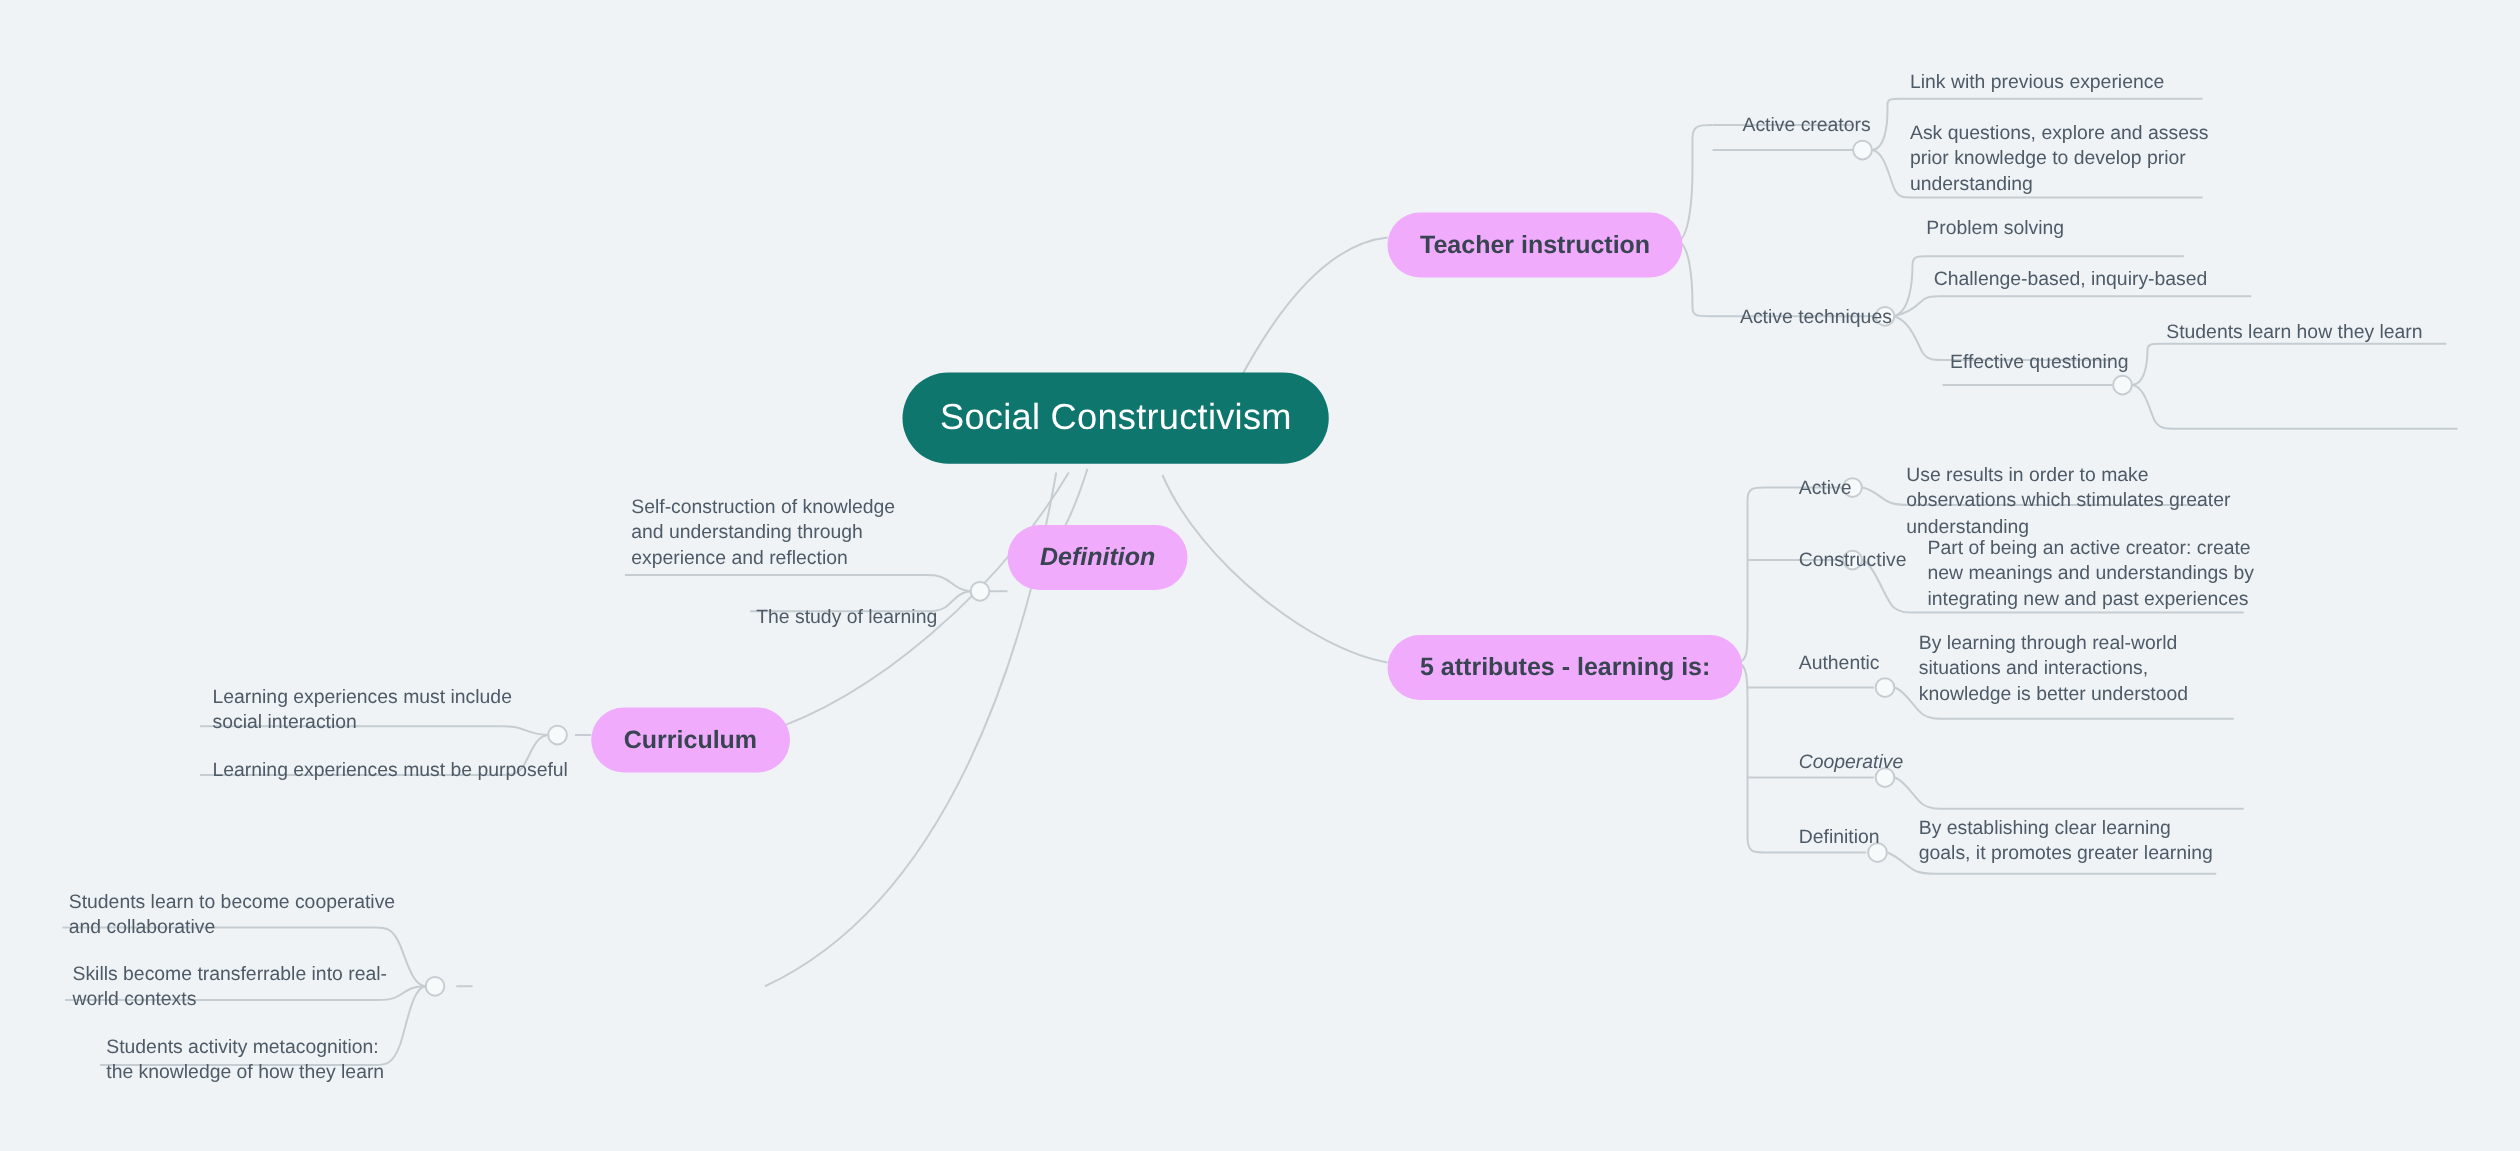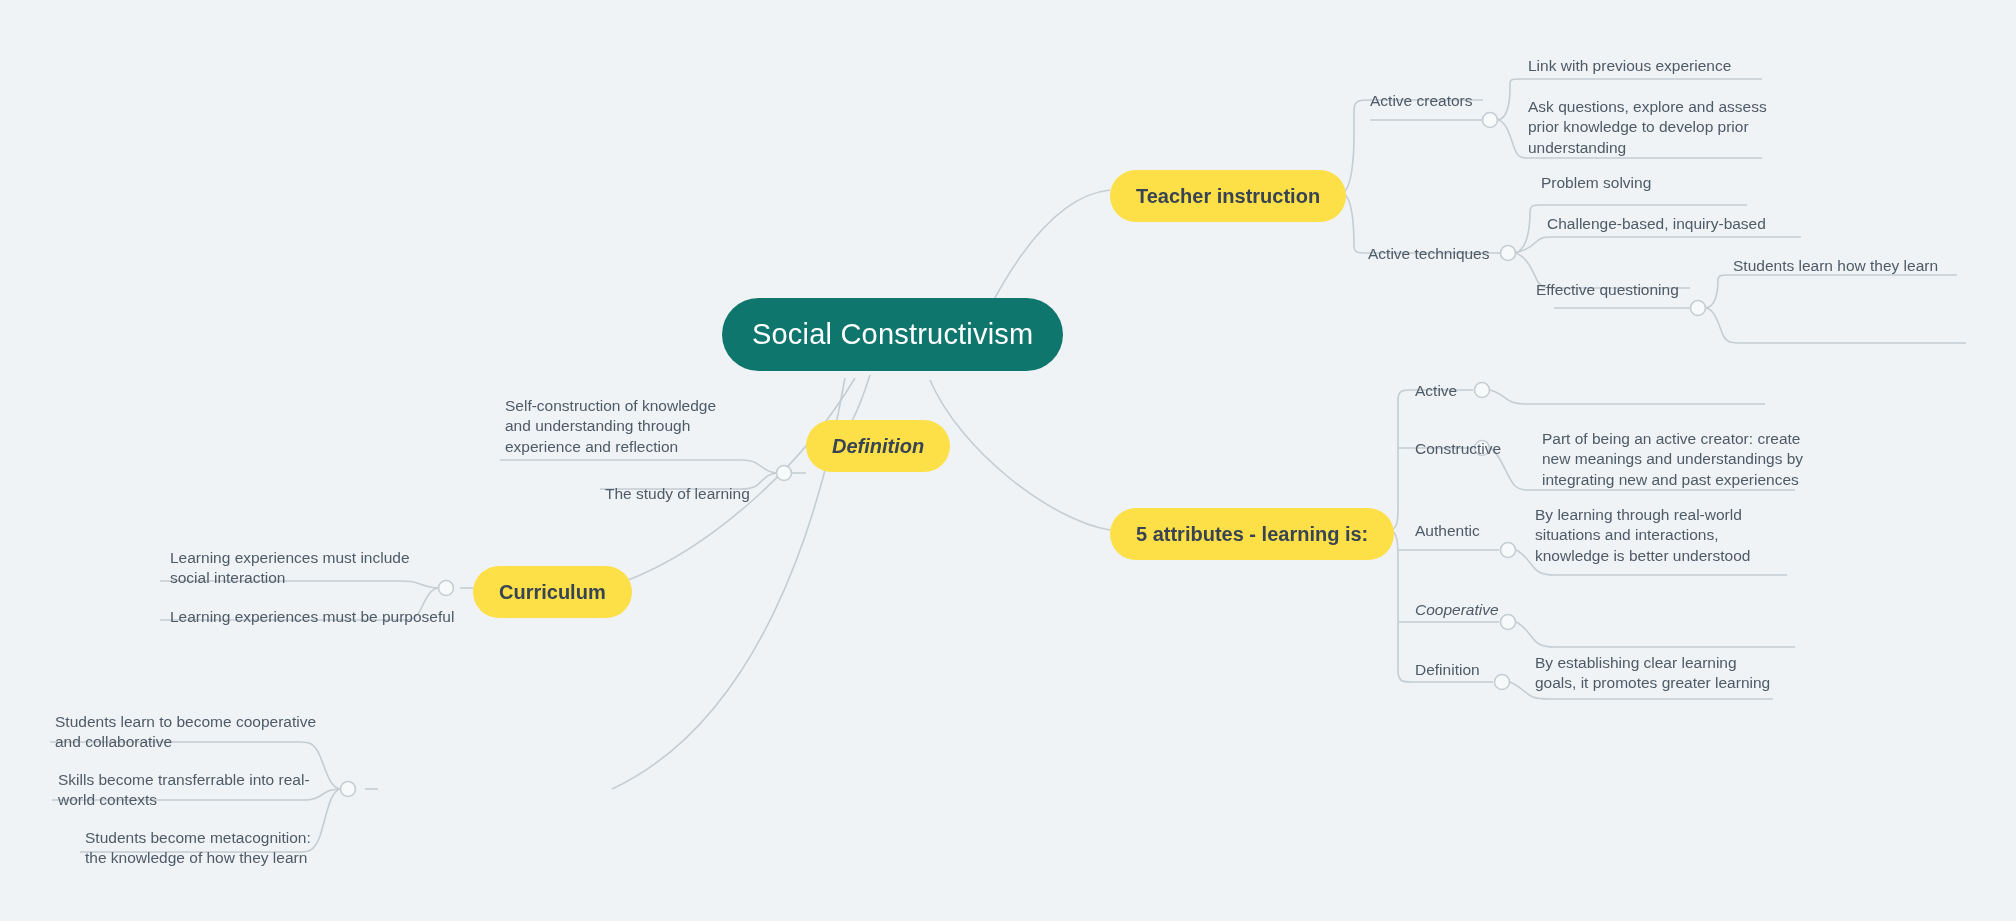--- a/index.html
+++ b/index.html
@@ -25,37 +25,38 @@
     color:#ffffff;
     font-size:29px;
     line-height:1;
     padding:22px 30px;
     white-space:nowrap;
     font-weight:400;
     letter-spacing:.2px;
   }
   
   .pill{
-    background:#fde047;
+    background:#f0abfc;
     border-radius:30px;
     color:#394452;
     font-size:20px;
     font-weight:bold;
     padding:16px 26px;
     white-space:nowrap;
     line-height:1;
   }
   .pill.italic{font-style:italic;}
 
   
   .mid{
     color:#4e5a66;
     font-size:15.5px;
     line-height:1.32;
     white-space:nowrap;
+    margin-left:24px;
   }
   
   .leaf{
     color:#4e5a66;
     font-size:15.5px;
     line-height:1.32;
   }
   .leaf.nw{white-space:nowrap;}
 </style>
 </head>
@@ -190,20 +191,23 @@
   </div>
 
   <div class="node leaf nw" style="left:1733px;top:256px;">
     <span>Students learn how they learn</span>
   </div>
 
 
   <div class="node mid" style="left:1415px;top:381px;">
     <span>Active</span>
   </div>
+  <div class="node leaf" style="left:1525px;top:371px;width:262px;">
+    <span>Use results in order to make observations which stimulates greater understanding</span>
+  </div>
 
   <div class="node mid" style="left:1415px;top:439px;">
     <span>Constructive</span>
   </div>
   <div class="node leaf" style="left:1542px;top:429px;width:264px;">
     <span>Part of being an active creator: create new meanings and understandings by integrating new and past experiences</span>
   </div>
 
   <div class="node mid" style="left:1415px;top:521px;">
     <span>Authentic</span>
@@ -241,16 +245,16 @@
 
   <div class="node leaf" style="left:55px;top:712px;width:268px;">
     <span>Students learn to become cooperative and collaborative</span>
   </div>
 
   <div class="node leaf" style="left:58px;top:770px;width:262px;">
     <span>Skills become transferrable into real-world contexts</span>
   </div>
 
   <div class="node leaf" style="left:85px;top:828px;width:240px;">
-    <span>Students become metacognition: the knowledge of how they learn</span>
+    <span>Students activity metacognition: the knowledge of how they learn</span>
   </div>
 
 </div>
 
 </body></html>

